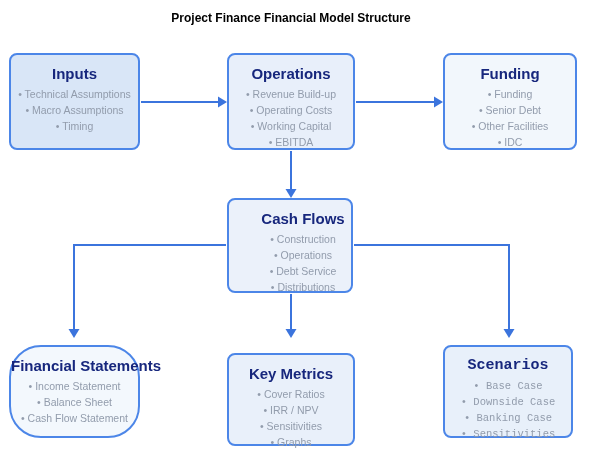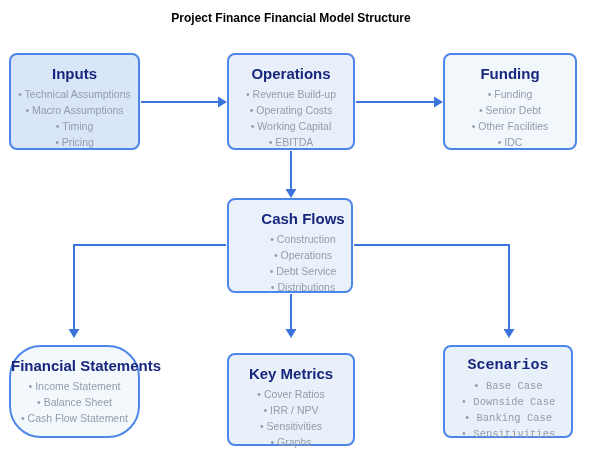--- a/index.html
+++ b/index.html
@@ -87,21 +87,20 @@
     </g>
   </g>
 </svg>
 
 <div class="box" id="box-inputs" style="background-color: rgb(217, 230, 247);">
   <h2>Inputs</h2>
   <ul>
     <li>Technical Assumptions</li>
     <li>Macro Assumptions</li>
     <li>Timing</li>
-    <li>Pricing</li>
   </ul>
 </div>
 
 <div class="box" id="box-operations" style="background-color: rgb(232, 239, 250);">
   <h2>Operations</h2>
   <ul>
     <li>Revenue Build-up</li>
     <li>Operating Costs</li>
     <li>Working Capital</li>
     <li>EBITDA</li>

